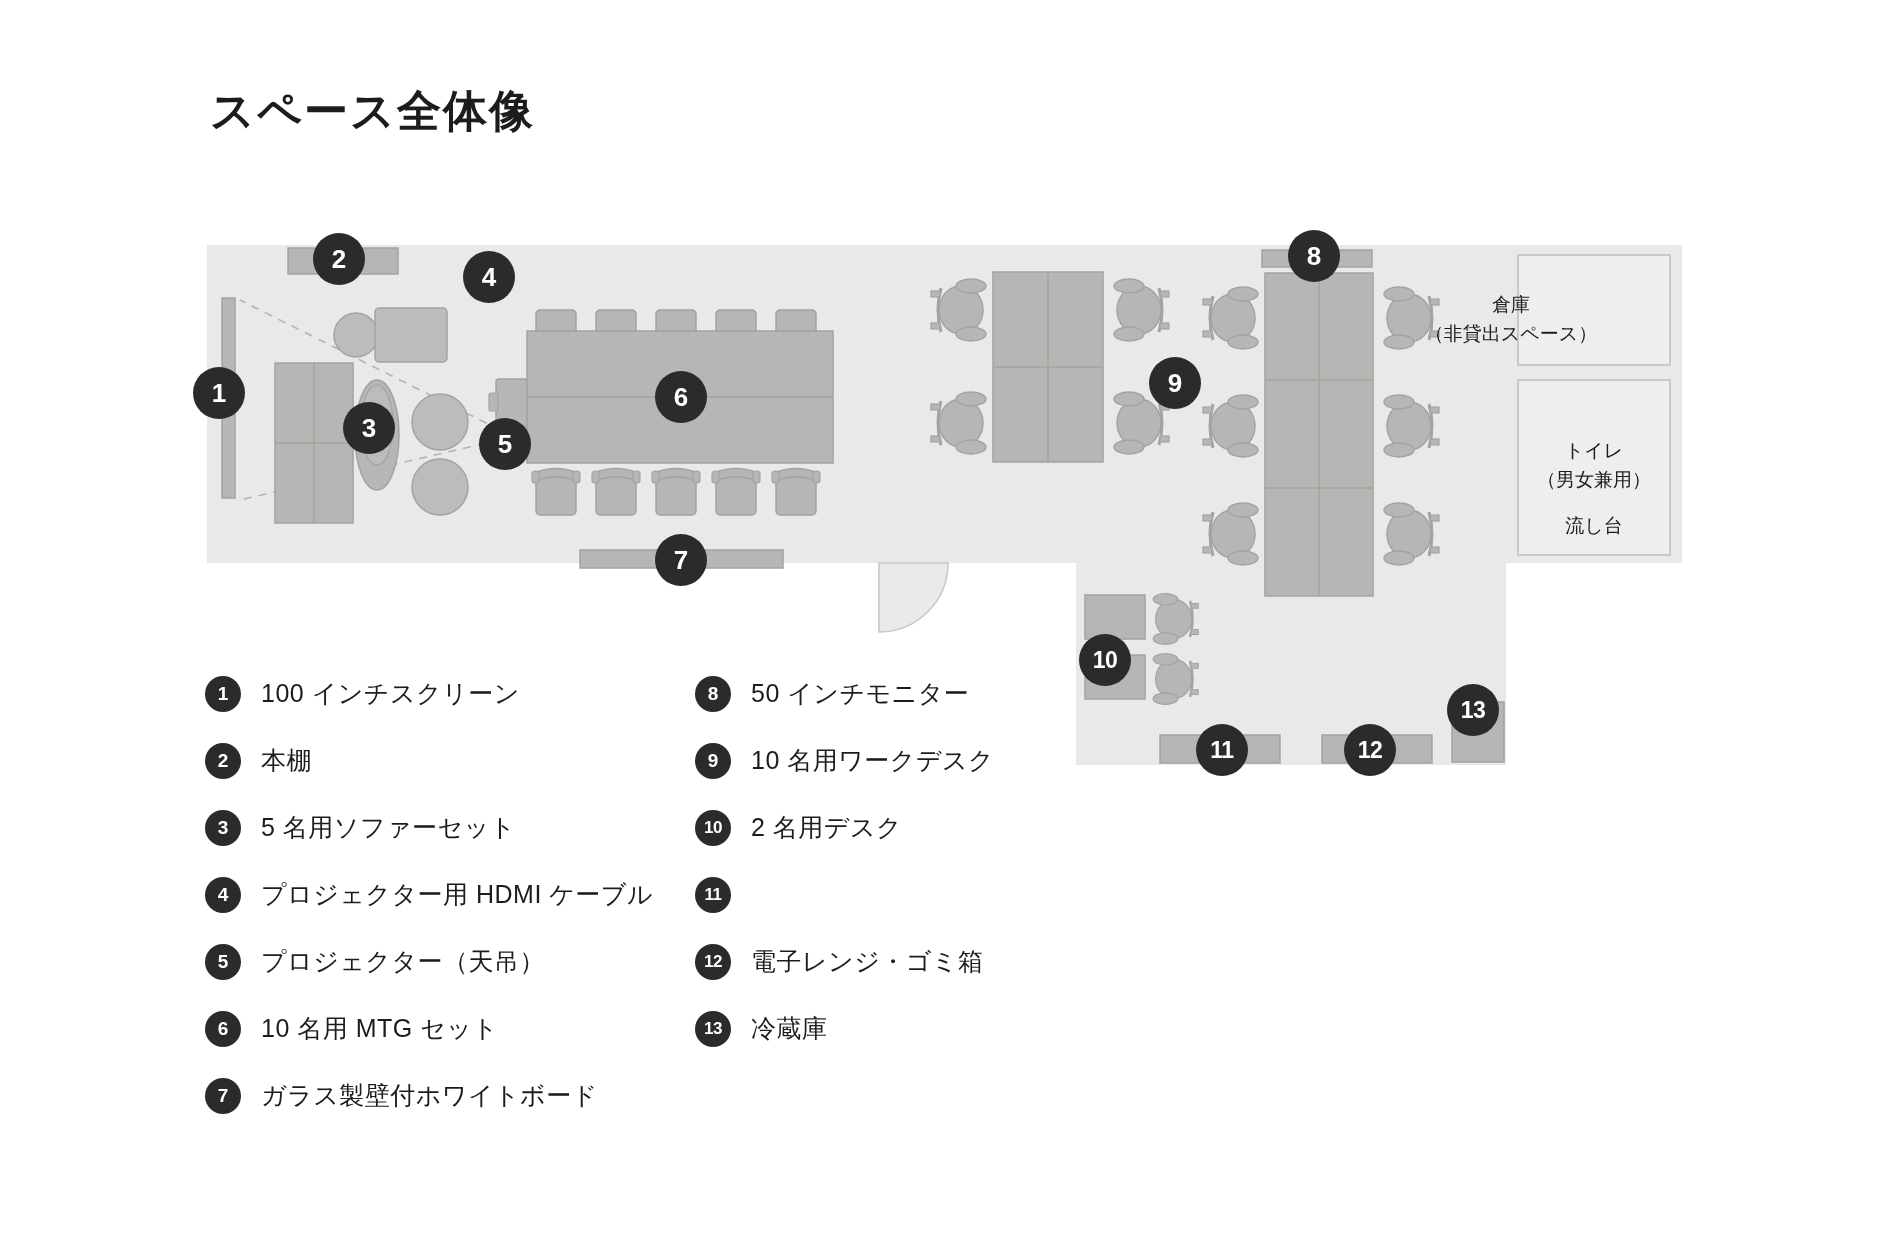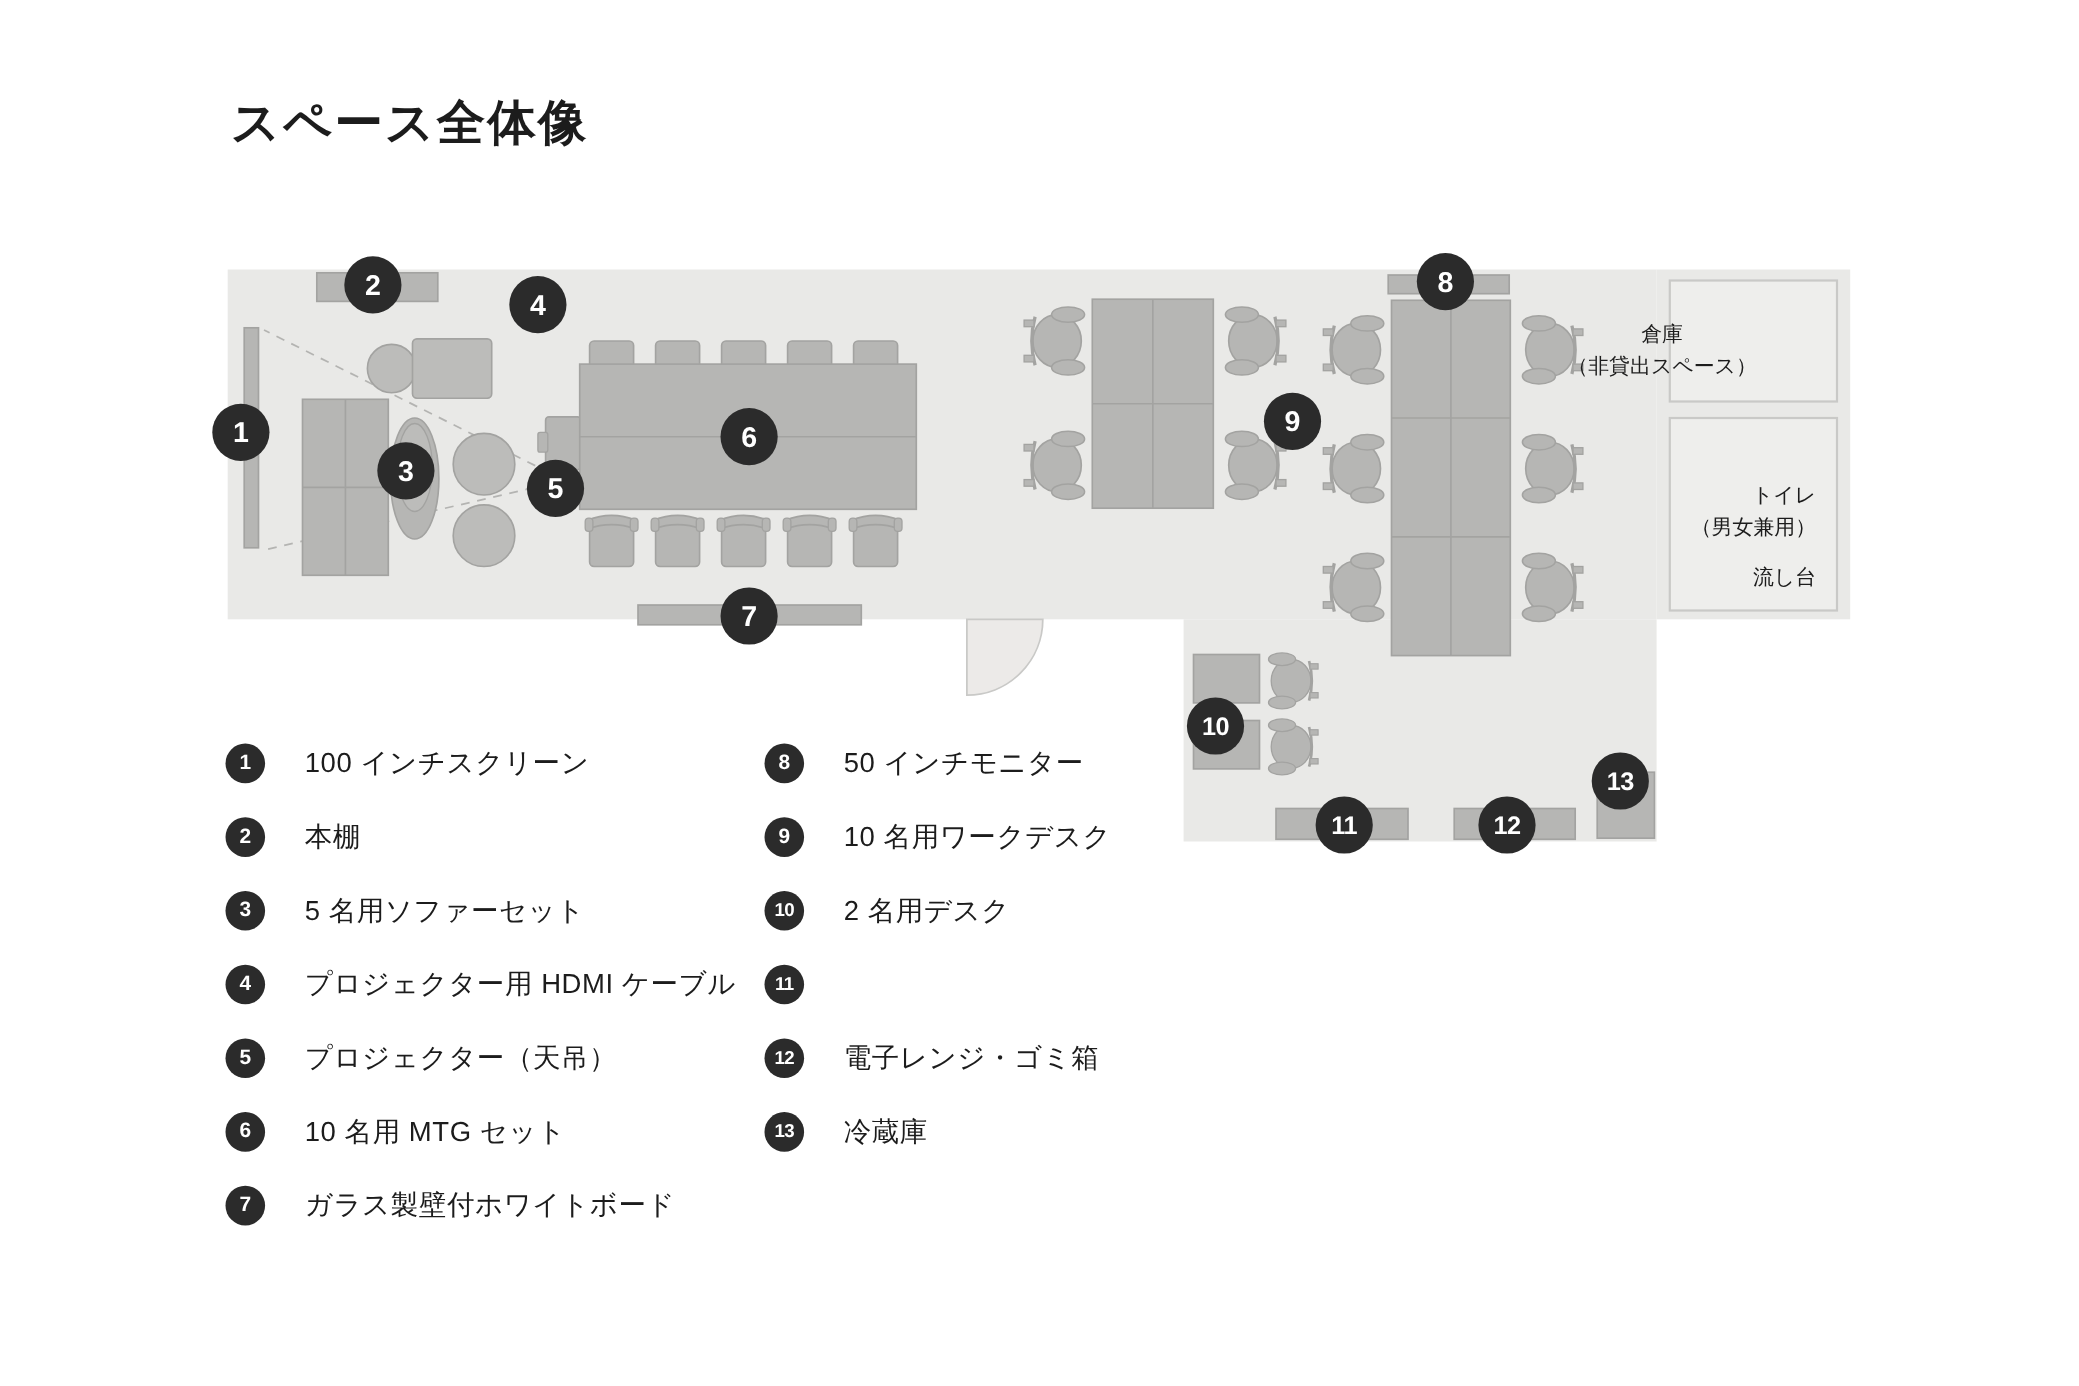--- a/index.html
+++ b/index.html
@@ -64,21 +64,21 @@
     height:67px;
   }
   .legend-row .badge.leg{
     position:relative;
     width:36px;height:36px;
     font-size:19px;
     flex:0 0 36px;
   }
   .legend-row .badge.leg.wide{font-size:17px;letter-spacing:-0.5px;}
   .legend-row .leg-label{
-    margin-left:36px;
+    margin-left:20px;
     font-size:25px;
     letter-spacing:0.5px;
     color:#1c1c1c;
     white-space:nowrap;
   }
   
   .room-label{
     position:absolute;
     text-align:center;
     font-size:19px;
@@ -291,21 +291,21 @@
     <rect x="1452" y="702" width="52" height="60" fill="#b6b6b4" stroke="#a3a3a1" stroke-width="1.5"></rect>
   </g>
 
 </svg>
 
 <div class="room-label" style="left:1511px; top:290px; transform:translate(-50%,0);">
   <div>倉庫</div>
   <div>（非貸出スペース）</div>
 </div>
 
-<div class="room-label" style="left:1594px; top:436px; transform:translate(-50%,0);text-align:right;">
+<div class="room-label" style="left:1594px; top:436px; transform:translate(-50%,0);">
   <div>トイレ</div>
   <div>（男女兼用）</div>
   <div style="height:16px;"></div>
   <div>流し台</div>
 </div>
 
 <div class="badge map" style="left:219px; top:393px;">1</div>
 <div class="badge map" style="left:339px; top:259px;">2</div>
 <div class="badge map" style="left:369px; top:428px;">3</div>
 <div class="badge map" style="left:489px; top:277px;">4</div>

